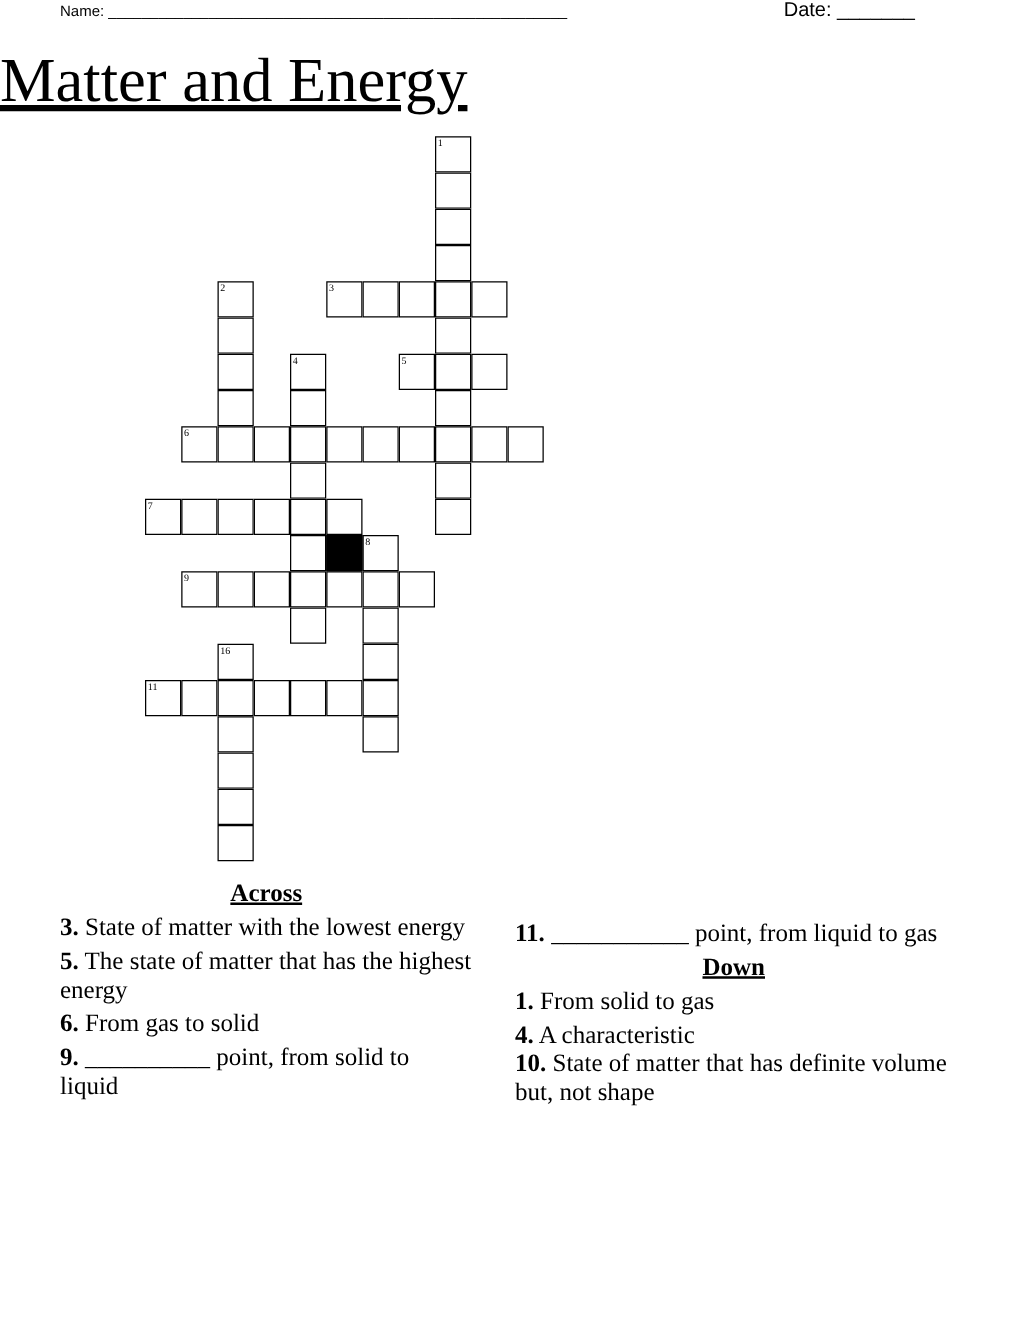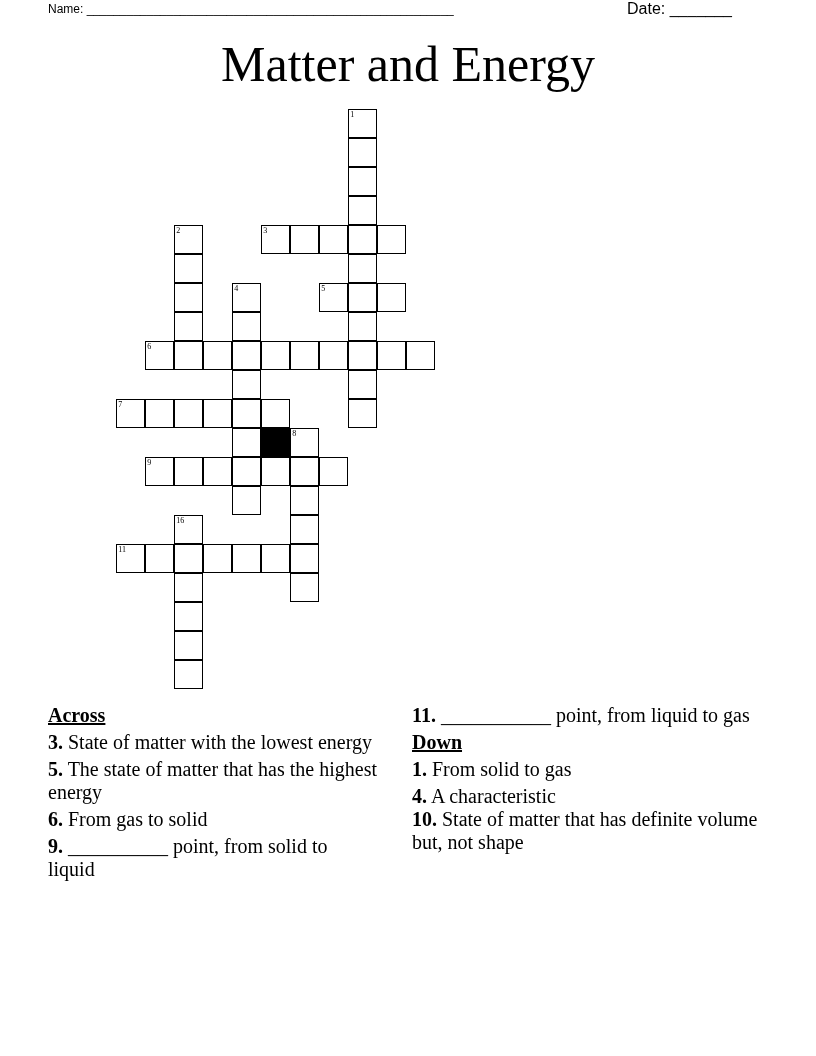--- a/index.html
+++ b/index.html
@@ -1,27 +1,27 @@
 <!DOCTYPE html>
 <html><head>
 <meta charset="utf-8">
 <style>
   html, body { margin:0; padding:0; background:#ffffff; }
   body { width:816px; height:1056px; position:relative; overflow:hidden; color:#000; }
   .hdr { position:absolute; top:0; left:48px; font-family:"Liberation Sans", sans-serif; font-size:12px; line-height:18px; }
   .hdr-date { position:absolute; top:0; left:627px; font-family:"Liberation Sans", sans-serif; font-size:16px; line-height:18px; }
-  .title { position:absolute; top:34px; left:0; width:816px; text-align:center; font-family:"Liberation Serif", serif; font-size:50px; line-height:60px; }
+  .title { position:absolute; top:34px; left:0; width:816px; font-family:"Liberation Serif", serif; font-size:50px; line-height:60px;text-decoration:underline; }
   .grid { position:absolute; left:0; top:0; width:816px; height:700px; }
   .cell { position:absolute; width:29px; height:29px; box-sizing:border-box; border:1.5px solid #000; background:#fff; margin-left:-0.75px; margin-top:-0.75px; }
   .cell.black { background:#000; }
   .num { position:absolute; top:0; left:1px; font-family:"Liberation Serif", serif; font-size:8px; line-height:9px; }
   .clues { position:absolute; top:704px; font-family:"Liberation Serif", serif; font-size:20px; line-height:23px; }
   .clues.left { left:48px; width:330px; }
-  .clues.right { left:412px; width:350px; }
-  .sect { font-weight:bold; text-decoration:underline; margin-bottom:4px; }
+  .clues.right { left:412px; width:350px;margin-top:32px; }
+  .sect { font-weight:bold; text-decoration:underline; margin-bottom:4px;text-align:center; }
   .clue { margin-bottom:4px; }
   .clue b { font-weight:bold; }
 </style>
 </head>
 <body>
 
 <div class="hdr">Name: _______________________________________________________</div>
 <div class="hdr-date">Date: _______</div>
 <div class="title">Matter and Energy</div>
 

